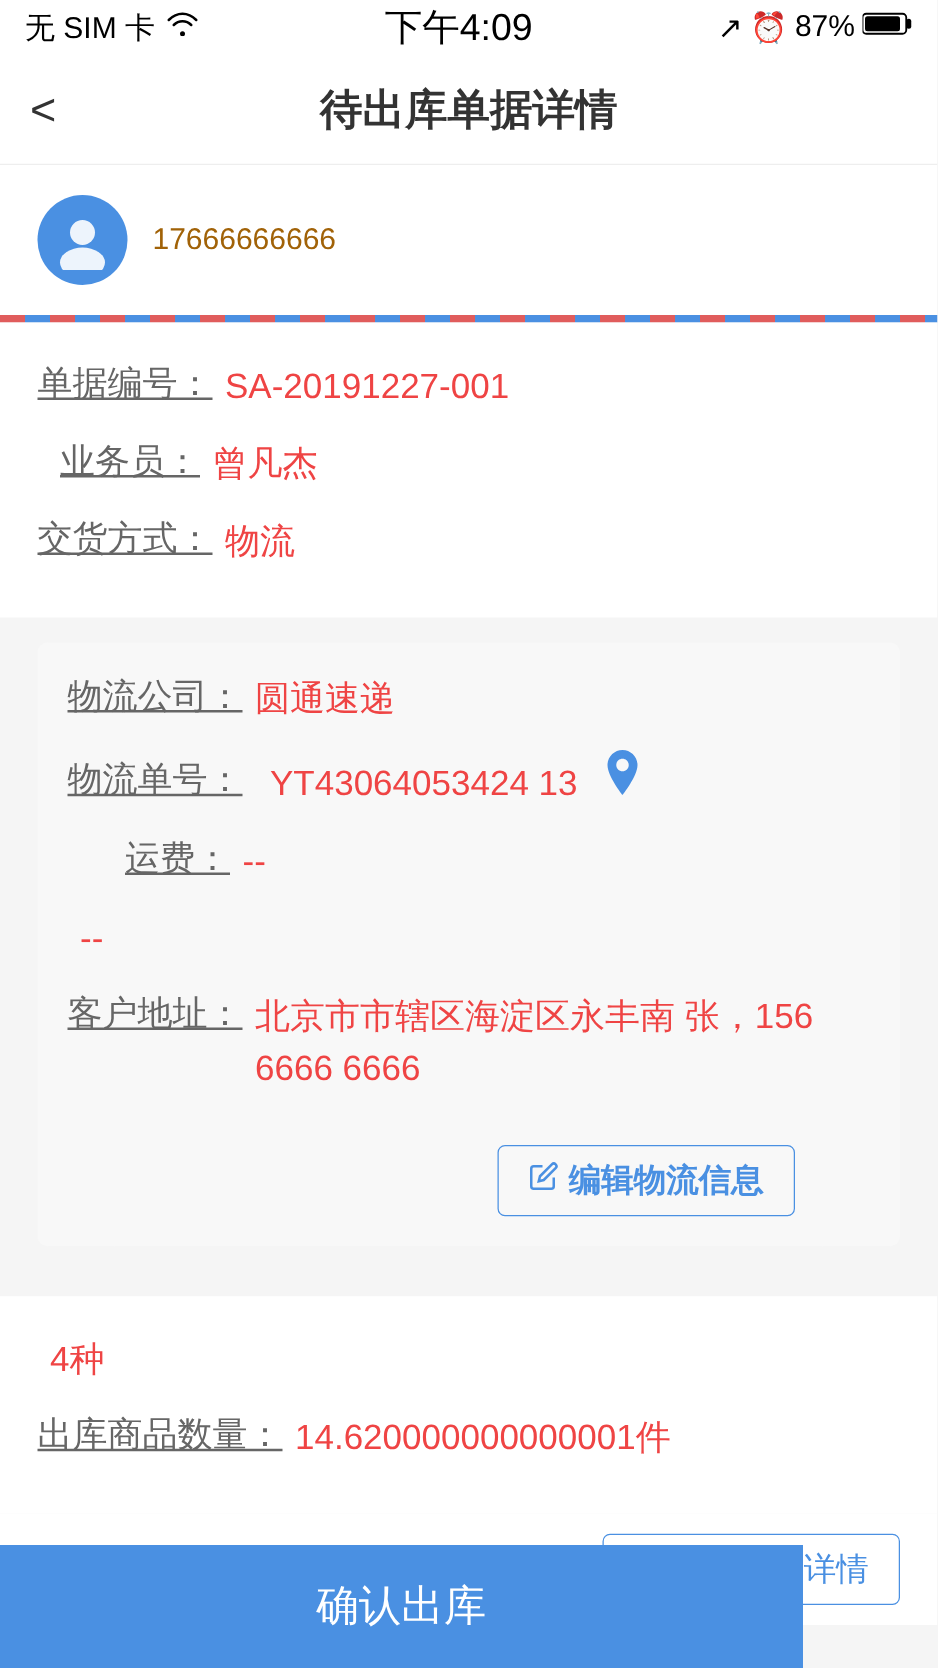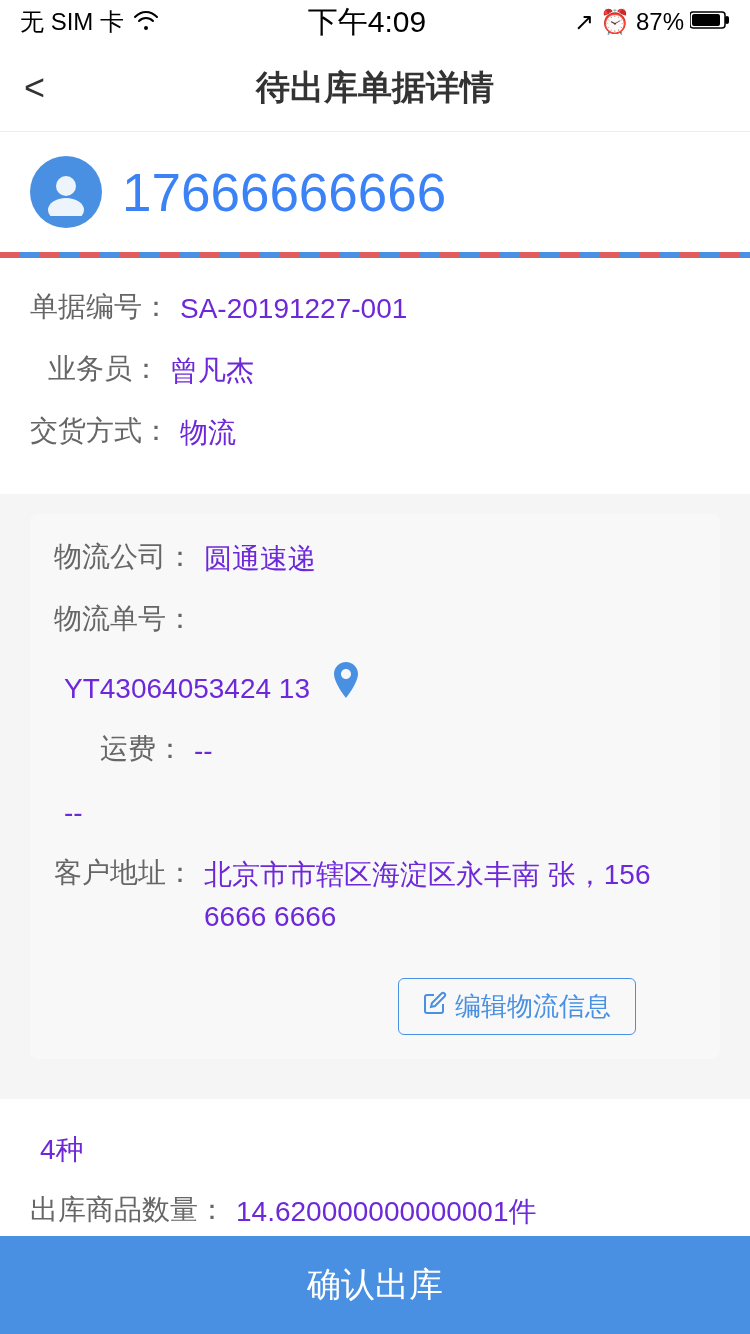--- a/index.html
+++ b/index.html
@@ -63,23 +63,23 @@
     .user-avatar {
       width: 72px;
       height: 72px;
       border-radius: 50%;
       background: #4a90e2;
       display: flex;
       align-items: center;
       justify-content: center;
     }
     .user-phone {
-      font-size: 53px;
+      font-size: 24px;
       font-weight: 500;
-      color: #3b82f6;
+      color: #a16207;
     }
 
     
     .dashed-divider {
       height: 6px;
       background: repeating-linear-gradient(
         90deg,
         #e05c5c 0px, #e05c5c 20px,
         #4a90e2 20px, #4a90e2 40px
       );
@@ -96,52 +96,53 @@
       display: flex;
       align-items: flex-start;
       margin-bottom: 20px;
       font-size: 28px;
     }
     .info-label {
       color: #666;
       min-width: 130px;
       text-align: right;
       flex-shrink: 0;
+      text-decoration: underline;
     }
     .info-value {
-      color: #6d28d9;
+      color: #ef4444;
       flex: 1;
       padding-left: 10px;
       line-height: 1.5;
     }
 
     
     .logistics-card {
       background: #f8f8f8;
       border-radius: 8px;
       margin: 0 30px 20px 30px;
       padding: 24px 24px 0 24px;
     }
 
     .tracking-row {
       display: flex;
-      align-items: flex-start;
-      gap: 24px;
-      flex-direction: column;
+      align-items: center;
+      gap: 12px;
     }
 
     
     .btn-edit-logistics {
       display: flex;
       align-items: center;
       justify-content: flex-end;
       padding: 20px 30px 24px 30px;
       background: #f8f8f8;
       margin: 0 30px;
       border-radius: 0 0 8px 8px;
+      font-weight: bold;
     }
     .btn-edit-inner {
       border: 1px solid #4a90e2;
       border-radius: 6px;
       padding: 10px 24px;
       display: flex;
       align-items: center;
       gap: 8px;
       color: #4a90e2;
       font-size: 26px;
@@ -177,21 +178,21 @@
     
     .bottom-spacer {
       height: 200px;
       background: #f5f5f5;
     }
 
     
     .confirm-bar {
       position: fixed;
       bottom: 0;
-      width: 750px;
+      width: 642px;
       height: 98px;
       background: #4a90e2;
       display: flex;
       align-items: center;
       justify-content: center;
       cursor: pointer;
     }
     .confirm-text {
       font-size: 34px;
       color: #fff;

